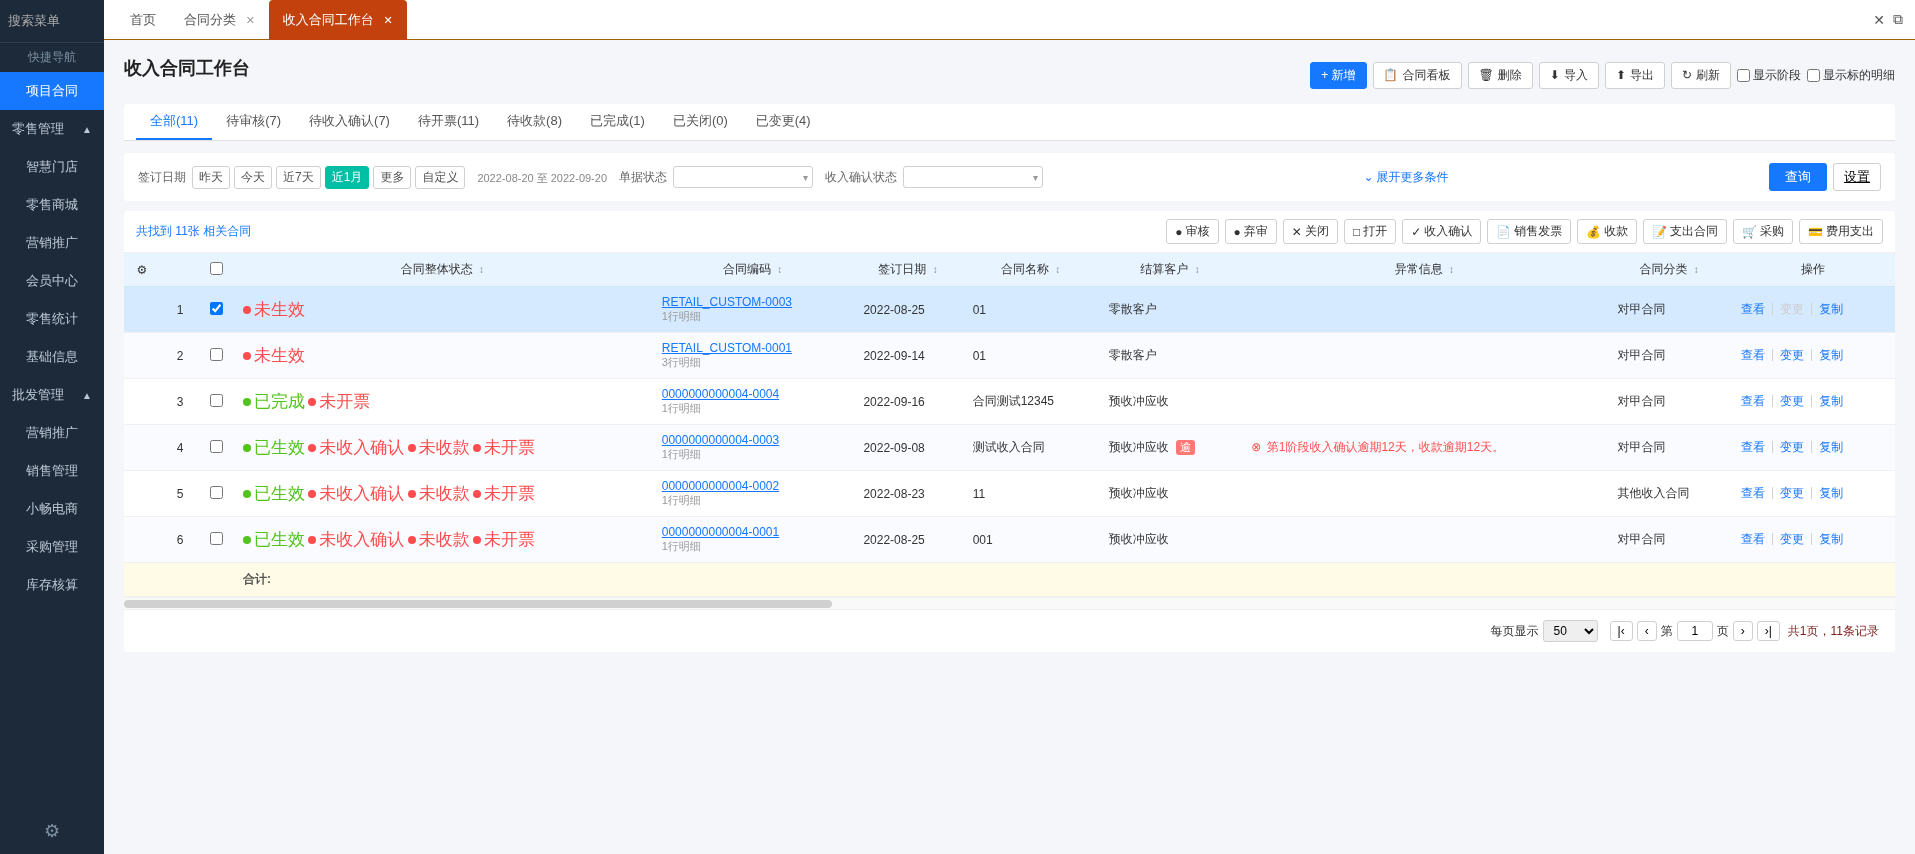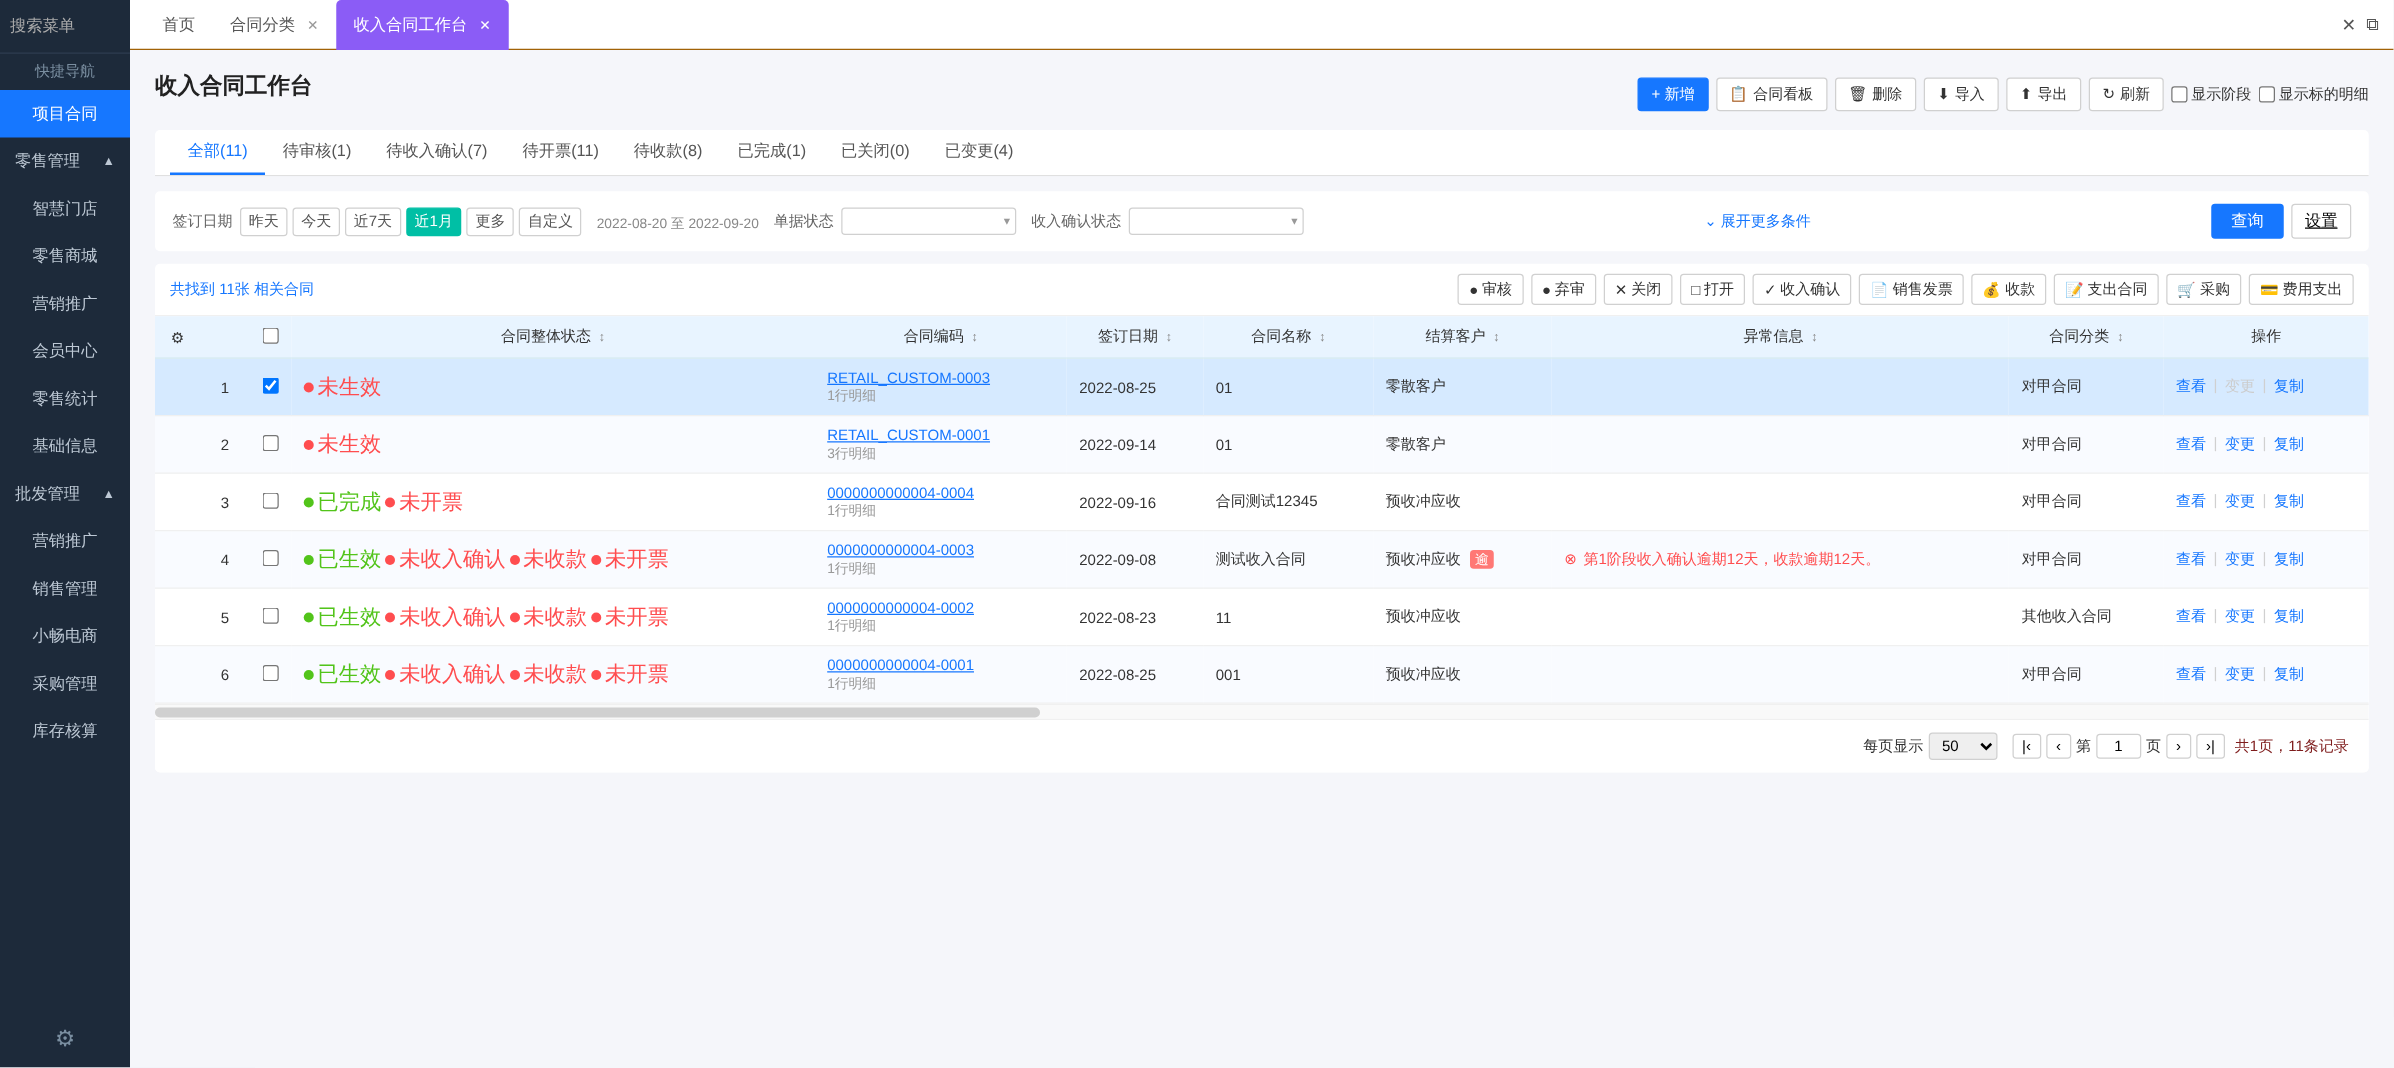--- a/index.html
+++ b/index.html
@@ -16,21 +16,21 @@
     .sidebar-item-row .arrow { font-size: 10px; }
     .sidebar-gear { padding: 12px 8px; text-align: center; color: #7a8ea0; margin-top: auto; cursor: pointer; font-size: 18px; }
 
     
     .main-area { flex: 1; display: flex; flex-direction: column; overflow: hidden; }
 
     
     .tab-bar { background: #fff; border-bottom: 1px solid #a16207; display: flex; align-items: center; padding: 0 12px; height: 40px; }
     .tab-item { padding: 0 14px; height: 40px; line-height: 40px; font-size: 13px; cursor: pointer; color: #555; position: relative; white-space: nowrap; }
     .tab-item .tab-close { margin-left: 6px; color: #999; font-size: 11px; }
-    .tab-active-bg { background: #8b5cf6; color: #fff !important; border-radius: 4px 4px 0 0; padding: 0 14px; }
+    .tab-active-bg { background: #c2410c; color: #fff !important; border-radius: 4px 4px 0 0; padding: 0 14px; }
     .tab-active-bg .tab-close { color: #fff; }
     .tab-bar-right { margin-left: auto; display: flex; align-items: center; gap: 8px; color: #555; font-size: 14px; cursor: pointer; }
 
     
     .content { flex: 1; padding: 16px 20px; overflow: auto; background: #f5f6fa; }
     .page-title { font-size: 18px; font-weight: bold; color: #222; margin-bottom: 14px; }
     .btn { display: inline-flex; align-items: center; gap: 4px; padding: 4px 10px; border-radius: 3px; border: 1px solid #d0d0d0; background: #fff; color: #333; font-size: 12px; cursor: pointer; white-space: nowrap; }
     .btn-primary { background: #1677ff; color: #fff; border-color: #1677ff; }
     .toolbar-right { margin-left: auto; display: flex; align-items: center; gap: 6px; }
     .checkbox-label { font-size: 12px; display: flex; align-items: center; gap: 3px; cursor: pointer; justify-content: flex-end; }
@@ -186,21 +186,21 @@
           </label>
           <label class="checkbox-label">
             <input type="checkbox" style=""> 
               <span>显示标的明细</span>
           </label>
         </div>
       </div>
 
       <div class="filter-tabs">
         <div class="filter-tab active">全部(11)</div>
-        <div class="filter-tab">待审核(1)</div>
+        <div class="filter-tab">待审核(7)</div>
         <div class="filter-tab">待收入确认(7)</div>
         <div class="filter-tab">待开票(11)</div>
         <div class="filter-tab">待收款(8)</div>
         <div class="filter-tab">已完成(1)</div>
         <div class="filter-tab">已关闭(0)</div>
         <div class="filter-tab">已变更(4)</div>
       </div>
 
       <div class="search-bar">
         <div class="search-field">
@@ -538,20 +538,24 @@
                 <div class="row-actions">
                   <span class="row-action">查看</span>
                   <span class="row-action sep">|</span>
                   <span class="row-action">变更</span>
                   <span class="row-action sep">|</span>
                   <span class="row-action">复制</span>
                 </div>
               </td>
             </tr>
 
+            <tr class="summary-row">
+              <td colspan="3"></td>
+              <td colspan="8">合计:</td>
+            </tr>
           </tbody>
         </table>
 
         <div style="height:12px;background:#f9f9f9;border-top:1px solid #f0f0f0;overflow:hidden;">
           <div style="width:40%;height:8px;background:#d0d0d0;border-radius:4px;margin:2px 0;"></div>
         </div>
 
         <div class="pagination">
           <div class="page-size">
             <span>每页显示</span>

